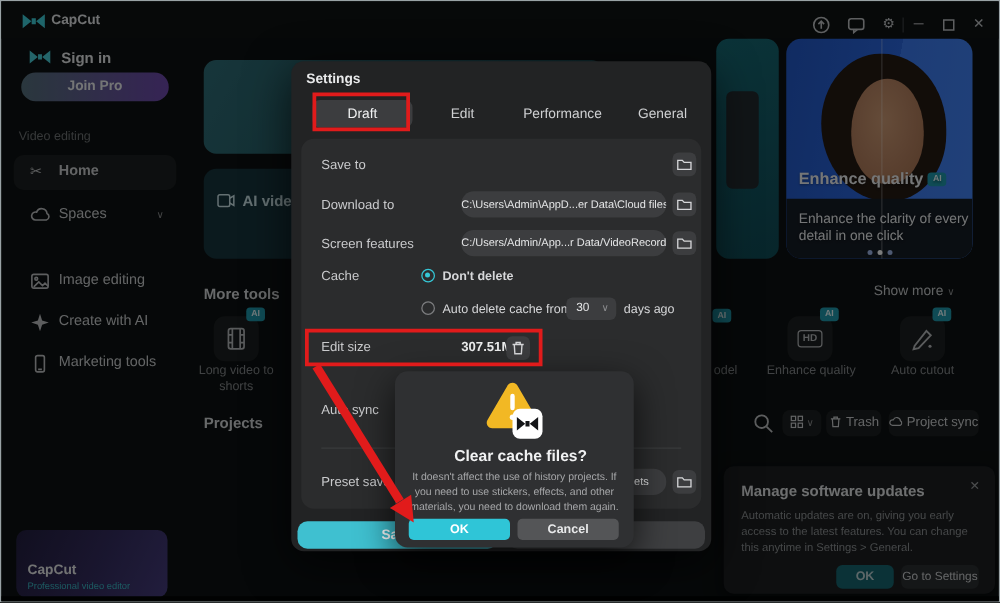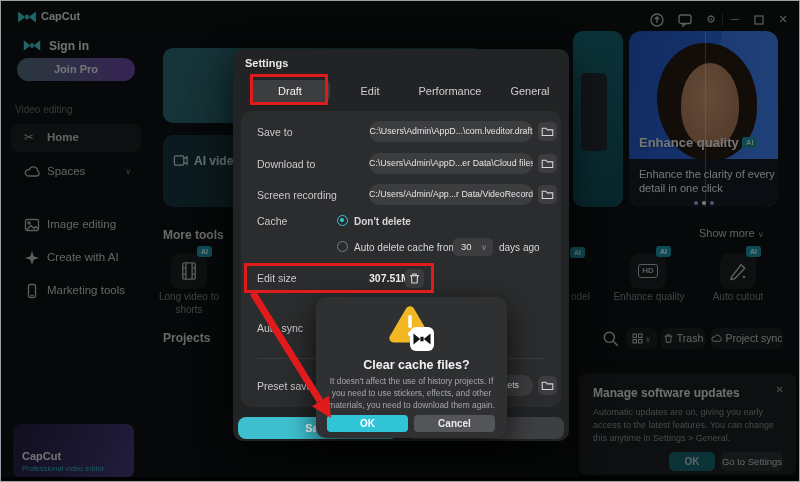--- a/index.html
+++ b/index.html
@@ -322,36 +322,35 @@
     <div class="tabs">
       <div class="tab active">Draft</div>
       <div class="tab">Edit</div>
       <div class="tab">Performance</div>
       <div class="tab">General</div>
     </div>
 
     <div class="panel">
 
       <div class="row-label" style="top:15px">Save to</div>
-      <div class="path-field" style="top:10px">C:\Users\Admin\AppD...\com.lveditor.draft</div>
       <div class="folder-btn" style="top:11px">
         <svg viewBox="0 0 16 16" width="13" height="13" fill="none" stroke="currentColor" stroke-width="1.3">
           <path d="M1.5,4 h4.5 l1.8,2 h6.7 v7 h-13 z"></path>
         </svg>
       </div>
 
       <div class="row-label" style="top:47px">Download to</div>
       <div class="path-field" style="top:42px">C:\Users\Admin\AppD...er Data\Cloud files</div>
       <div class="folder-btn" style="top:43px">
         <svg viewBox="0 0 16 16" width="13" height="13" fill="none" stroke="currentColor" stroke-width="1.3">
           <path d="M1.5,4 h4.5 l1.8,2 h6.7 v7 h-13 z"></path>
         </svg>
       </div>
 
-      <div class="row-label" style="top:78px">Screen recording</div>
+      <div class="row-label" style="top:78px">Screen features</div>
       <div class="path-field" style="top:73px">C:/Users/Admin/App...r Data/VideoRecord</div>
       <div class="folder-btn" style="top:74px">
         <svg viewBox="0 0 16 16" width="13" height="13" fill="none" stroke="currentColor" stroke-width="1.3">
           <path d="M1.5,4 h4.5 l1.8,2 h6.7 v7 h-13 z"></path>
         </svg>
       </div>
 
       <div class="row-label" style="top:104px">Cache</div>
       <div class="radio sel" style="left:96px;top:104px"></div>
       <div class="radio-lbl" style="left:113px;top:105px;font-weight:bold">Don't delete</div>

